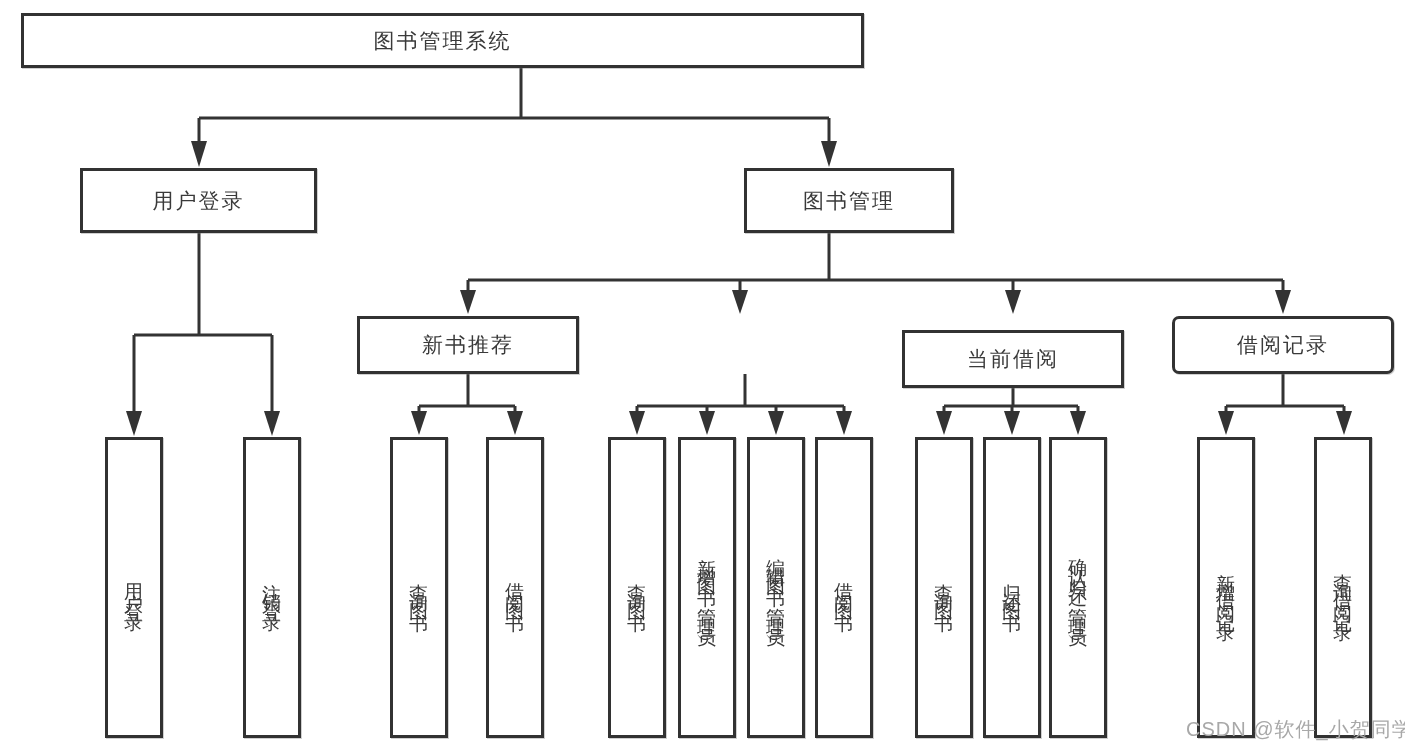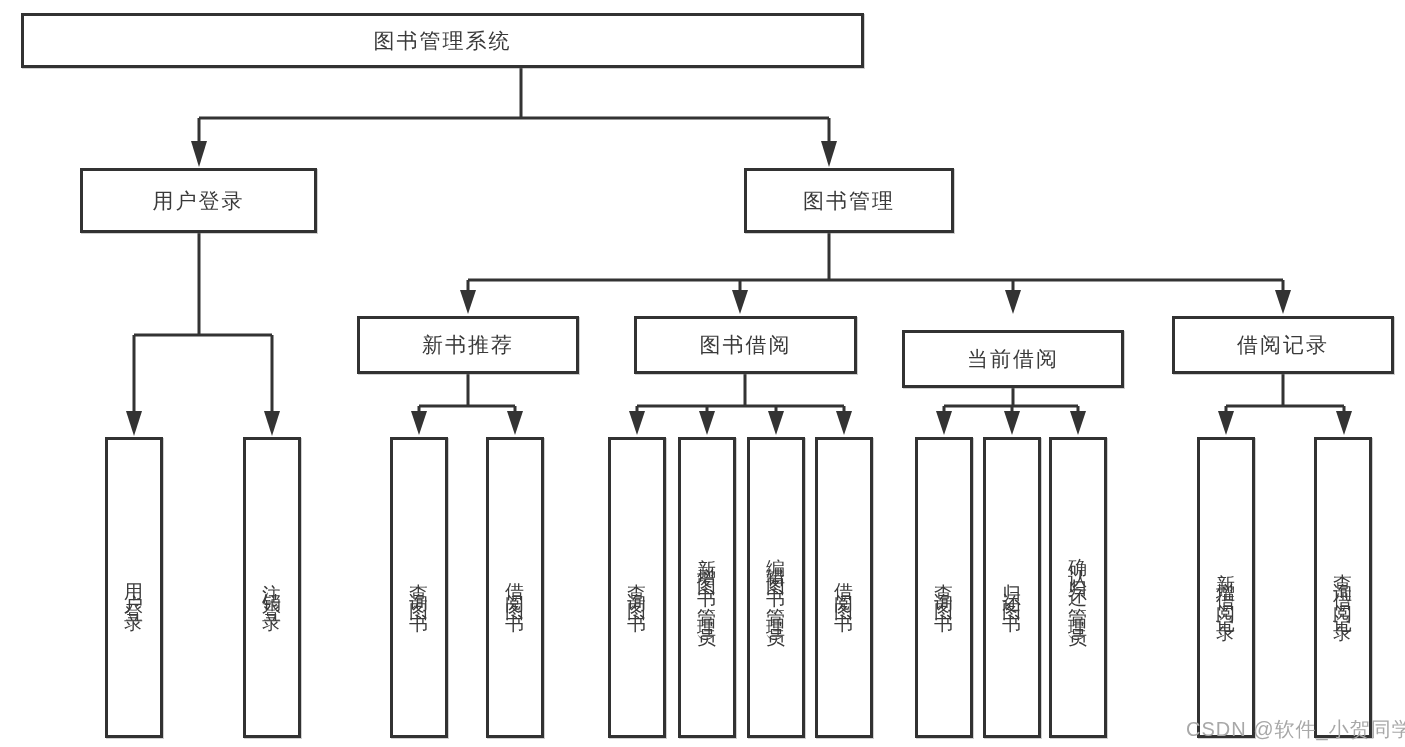--- a/index.html
+++ b/index.html
@@ -45,21 +45,21 @@
     white-space: nowrap;
   }
 
   .root  { left: 21px;  top: 13px;  width: 843px; height: 55px; font-size: 22px; }
   .n-user  { left: 80px;  top: 168px; width: 237px; height: 65px; }
   .n-books { left: 696px; top: 168px; width: 210px; height: 65px; margin-left: 48px; }
 
   .s-newbook { left: 357px;  top: 316px; width: 222px; height: 58px; }
   .s-borrow  { left: 634px;  top: 316px; width: 223px; height: 58px; }
   .s-current { left: 902px;  top: 316px; width: 222px; height: 58px; margin-top: 14px; }
-  .s-records { left: 1172px; top: 316px; width: 222px; height: 58px; }
+  .s-records { left: 1172px; top: 316px; width: 222px; height: 58px; border-radius: 7px; }
 
   .leaf {
     top: 437px;
     width: 58px;
     height: 301px;
     writing-mode: vertical-rl;
     text-orientation: mixed;
     font-size: 19px;
     letter-spacing: 10px;
     line-height: 1;
@@ -151,23 +151,20 @@
   <div class="node h n-user">
     <span>用户登录</span>
   </div>
   <div class="node h n-books">
     <span>图书管理</span>
   </div>
 
   <div class="node h s-newbook">
     <span>新书推荐</span>
   </div>
-  <div class="node h s-borrow">
-    <span>图书借阅</span>
-  </div>
   <div class="node h s-current">
     <span>当前借阅</span>
   </div>
   <div class="node h s-records">
     <span>借阅记录</span>
   </div>
 
   <div class="node leaf l1">
     <span>用户登录</span>
   </div>

